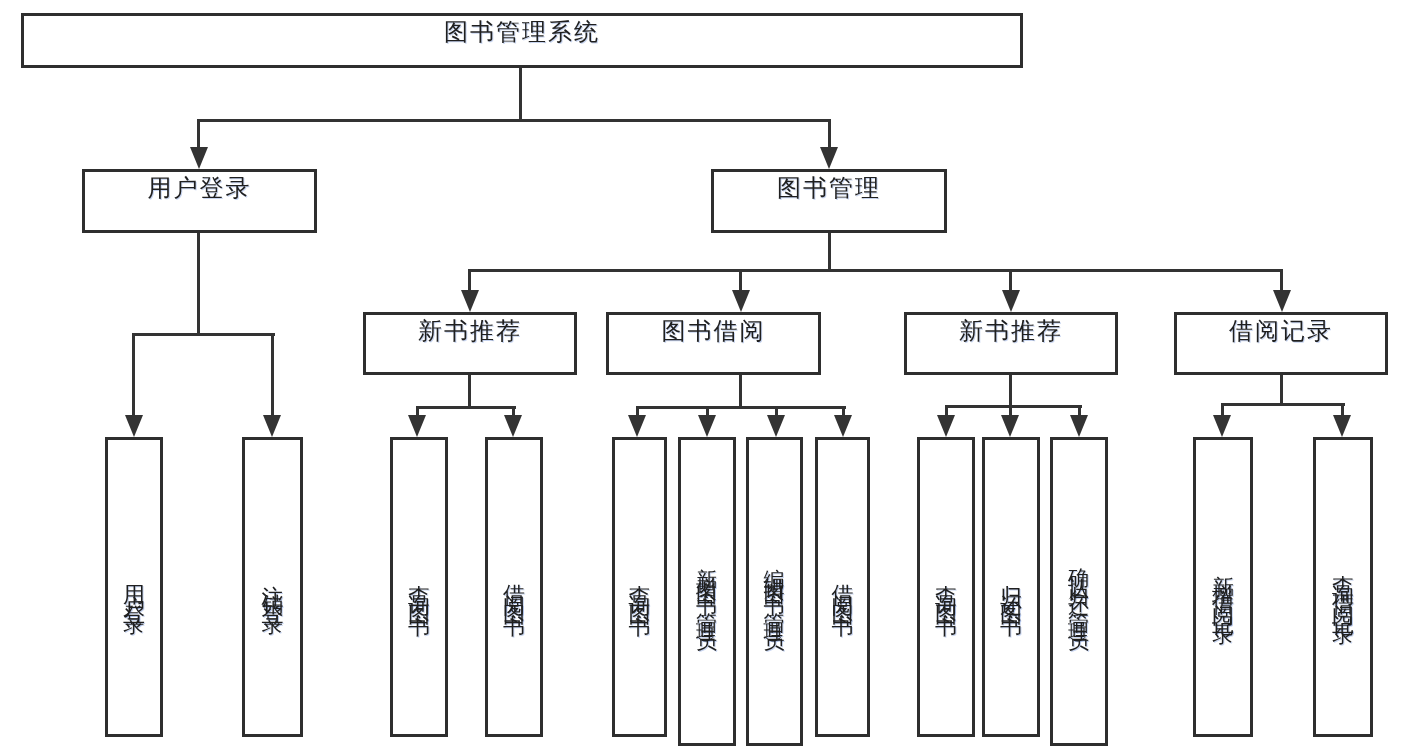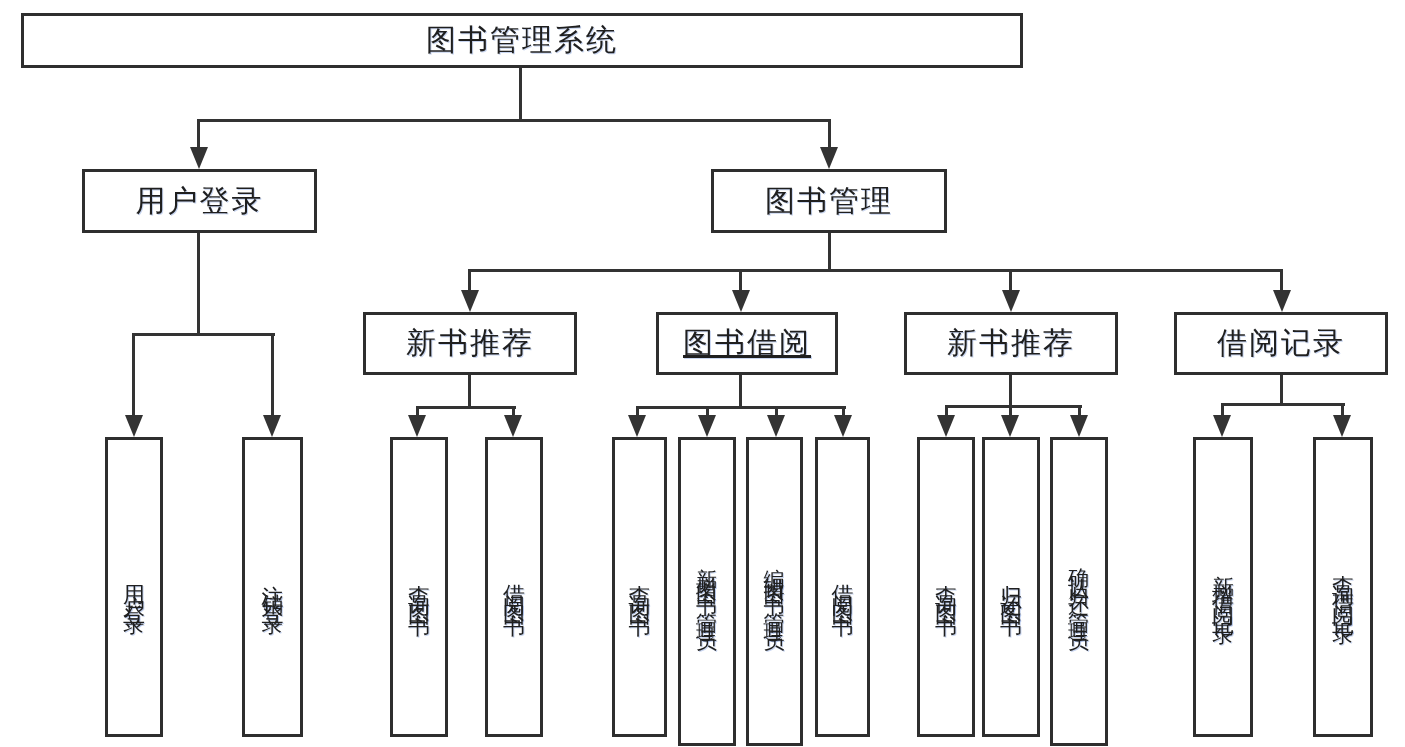--- a/index.html
+++ b/index.html
@@ -3,22 +3,22 @@
 <meta charset="utf-8">
 <style>
   html,body{margin:0;padding:0;background:#ffffff;}
   #stage{
     position:relative;width:1405px;height:747px;background:#ffffff;overflow:hidden;
     font-family:"Liberation Sans","DejaVu Sans",sans-serif;color:#1f1f1f;
   }
   
   .nodebox{
     position:absolute;box-sizing:border-box;background:#ffffff;
-    border:3px solid #2e2e2e;display:flex;align-items:center;justify-content:center;
-    font-size:30px;letter-spacing:2px;
+    border:3px solid #2e2e2e;display:flex;justify-content:center;
+    font-size:24px;letter-spacing:2px;
     text-shadow:1px 1px 0 rgba(110,145,215,0.38);
   }
   .leafbox{
     position:absolute;box-sizing:border-box;background:#ffffff;
     border:3px solid #2e2e2e;display:flex;align-items:center;justify-content:center;
     font-size:22px;
     text-shadow:1px 1px 0 rgba(110,145,215,0.38);
   }
   .leafbox .vtxt{
     writing-mode:vertical-rl;text-orientation:mixed;
@@ -38,21 +38,21 @@
   #watermark{
     position:absolute;left:1186px;top:714px;font-size:18px;color:#a2a2a2;
     letter-spacing:1px;white-space:nowrap;
     text-shadow:0 0 2px #ffffff,1px 1px 0 rgba(255,255,255,0.8);
   }
   
   #box-root{left:21px;top:13px;width:1002px;height:55px;}
   #box-user-login{left:82px;top:169px;width:235px;height:64px;}
   #box-book-mgmt{left:711px;top:169px;width:236px;height:64px;}
   #box-new-book{left:363px;top:312px;width:214px;height:63px;}
-  #box-book-borrow{left:656px;top:312px;width:182px;height:63px;text-decoration:underline;}
+  #box-book-borrow{left:606px;top:312px;width:215px;height:63px;}
   #box-current-borrow{left:904px;top:312px;width:214px;height:63px;}
   #box-borrow-record{left:1174px;top:312px;width:214px;height:63px;}
   #leaf-ul-login{left:105px;top:437px;width:58px;height:300px;}
   #leaf-ul-logout{left:242px;top:437px;width:61px;height:300px;}
   #leaf-nb-query{left:390px;top:437px;width:58px;height:300px;}
   #leaf-nb-borrow{left:485px;top:437px;width:58px;height:300px;}
   #leaf-bb-query{left:612px;top:437px;width:55px;height:300px;}
   #leaf-bb-add{left:678px;top:437px;width:58px;height:309px;}
   #leaf-bb-edit{left:746px;top:437px;width:57px;height:309px;}
   #leaf-bb-borrow{left:815px;top:437px;width:55px;height:300px;}

